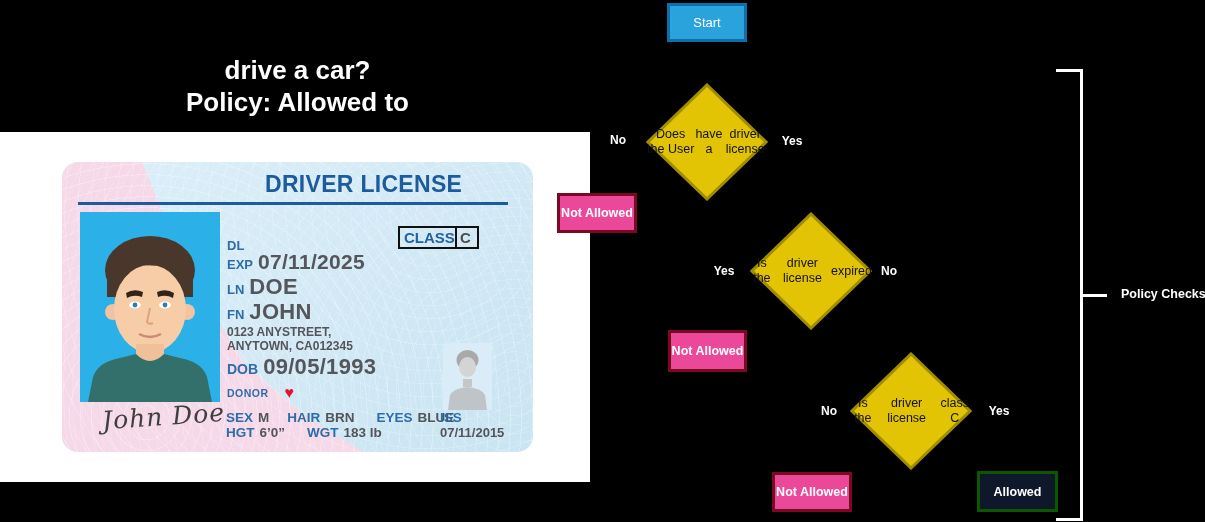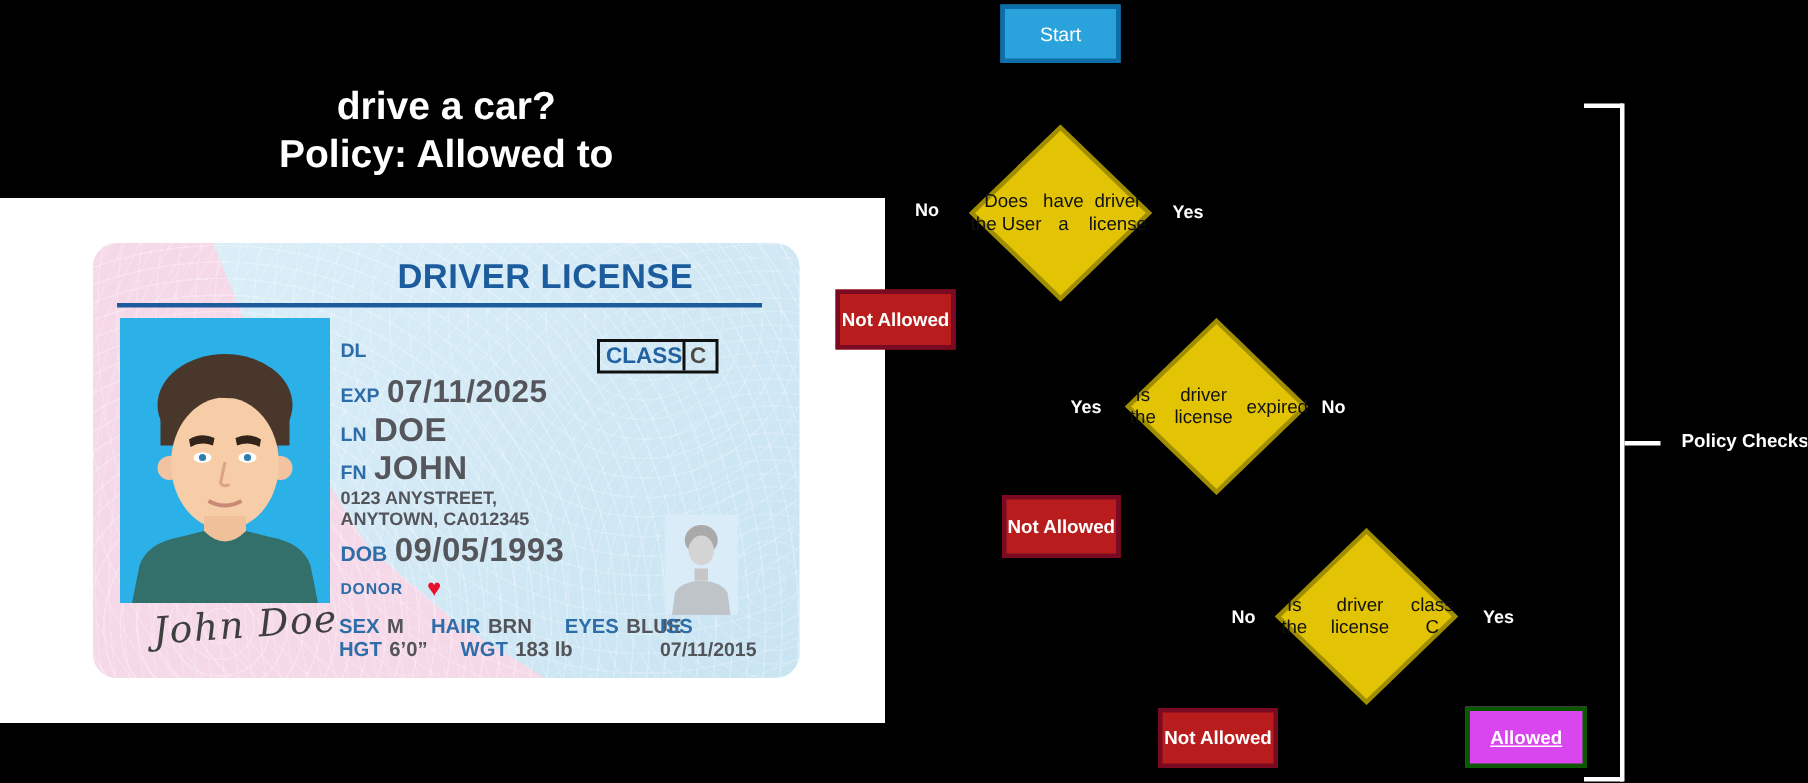--- a/index.html
+++ b/index.html
@@ -75,22 +75,22 @@
     display:flex; align-items:center; justify-content:center;
     color:#ffffff; font-size:13px;
   }
   .diamond { position:absolute; width:122px; height:118px; }
   .diamond svg { position:absolute; inset:0; }
   .dtext { position:absolute; inset:0; display:flex; flex-direction:row;
     align-items:center; justify-content:center; text-align:center;
     color:#111111; font-size:12.5px; line-height:15px; }
   .outcome { position:absolute; display:flex; align-items:center; justify-content:center;
     color:#ffffff; font-weight:bold; font-size:12.5px; }
-  .na { background:#b91c1c; border:3px solid #7a0a22; }
-  .ok { background:#d946ef; border:3px solid #0a5800;text-decoration:underline; }
+  .na { background:#ec4899; border:3px solid #7a0a22; }
+  .ok { background:#0f172a; border:3px solid #0a5800; }
   .edge { position:absolute; width:34px; text-align:center; color:#ffffff;
     font-weight:bold; font-size:12px; }
 
   .br { position:absolute; background:#ffffff; }
   .br-label { position:absolute; left:1121px; top:287px; width:90px;
     color:#ffffff; font-weight:bold; font-size:12.5px; white-space:nowrap; }
 </style>
 </head>
 <body>
 
@@ -124,21 +124,21 @@
           <ellipse cx="85" cy="93" rx="6" ry="3.5" fill="#ffffff"></ellipse>
           <circle cx="55" cy="93" r="2.4" fill="#2c7fb0"></circle>
           <circle cx="85" cy="93" r="2.4" fill="#2c7fb0"></circle>
           <path d="M70,96 L67,110 Q69,113 73,111" stroke="#dba380" stroke-width="2" fill="none"></path>
           <path d="M59,122 Q70,128 81,122" stroke="#c98a78" stroke-width="2.5" fill="none"></path>
           <rect x="56" y="132" width="28" height="20" fill="#efc09a"></rect>
           <path d="M8,190 L13,165 Q18,150 40,146 L56,142 Q70,156 84,142 L100,146 Q122,150 127,165 L132,190 Z" fill="#33706b"></path>
         </svg>
       </div>
 
-      <div class="row" style="left:165px; top:64px;">
+      <div class="row" style="left:165px; top:76px;">
         <span class="lbl">DL</span>
       </div>
 
       <div class="class-box">
         <span class="class-label">CLASS</span>
         <span class="class-div"></span>
         <span class="class-val">C</span>
       </div>
 
       <div class="row" style="left:165px; top:88px;">

